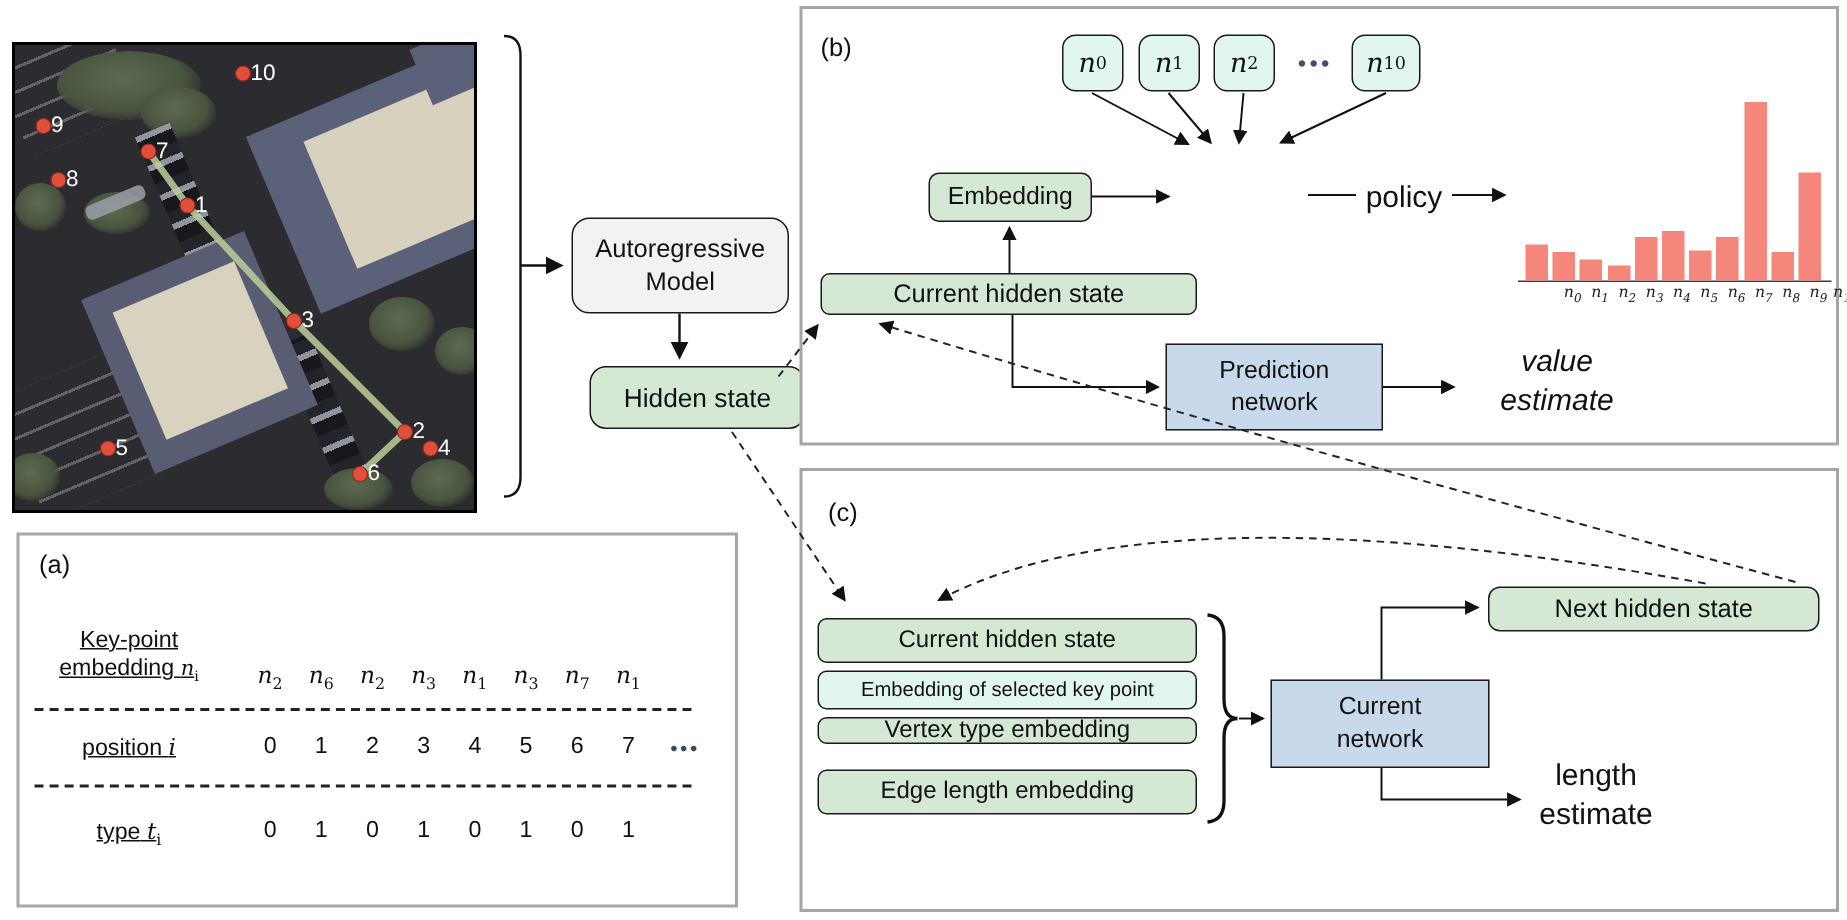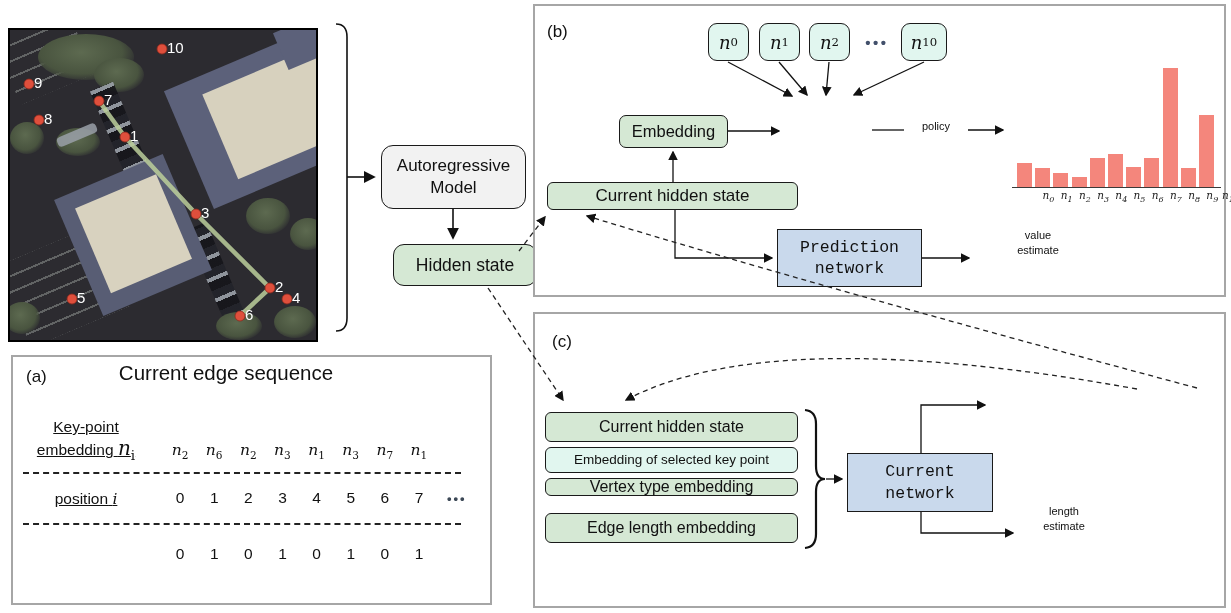--- a/index.html
+++ b/index.html
@@ -6,25 +6,25 @@
   #page{position:relative;width:1231px;height:613px;background:#fff;overflow:hidden;
         font-family:"Liberation Sans",sans-serif;color:#111;}
   .panel{position:absolute;border:2px solid #a6a6a6;background:#fff;box-sizing:border-box;}
   .plabel{position:absolute;font-size:17px;color:#111;}
   .box{position:absolute;box-sizing:border-box;border:1.5px solid #1a1a1a;
        display:flex;flex-direction:column;align-items:center;justify-content:center;
        text-align:center;line-height:1.28;}
   .green{background:#d5e8d4;border-radius:7px;}
   .rgreen{background:#d5e8d4;border-radius:11px;}
   .cyan{background:#e1f6ef;border-radius:7px;align-items:center;}
-  .blue{background:#c9d9ec;border-radius:0;font-family:Liberation Mono, monospace;}
+  .blue{background:#c9d9ec;border-radius:0;}
   .gray{background:#f2f2f2;border-radius:12px;}
   .whitebox{background:#ffffff;border-radius:0;}
   .t17{font-size:17px;text-align:center;} .t16{font-size:16.5px;} .t15{font-size:16px;} .t13{font-size:13.5px;}
-  .freetext{position:absolute;text-align:center;font-size:11px;line-height:1.32;}
+  .freetext{position:absolute;text-align:center;font-size:20px;line-height:1.32;}
   
   .chip{position:absolute;box-sizing:border-box;border:1.4px solid #1a1a1a;border-radius:9px;
         background:#e1f6ef;display:flex;align-items:center;justify-content:center;
         font-family:"DejaVu Serif",serif;font-size:18px;}
   .chip i{font-style:italic;}
   .chip sub{font-size:0.65em;}
   .bdots{position:absolute;display:flex;align-items:center;justify-content:center;
          color:#42506b;font-weight:bold;font-size:15px;letter-spacing:2.5px;}
   
   .math, .mcell i, [data-math] i{font-family:"DejaVu Serif",serif;font-style:italic;}
@@ -146,21 +146,21 @@
     <div>Embedding</div>
   </div>
   <div class="freetext" style="left:903px;top:119px;width:66px;">policy</div>
   <div class="box green t17" style="left:547px;top:182px;width:251px;height:28px;border-radius:6px;">
     <div>Current hidden state</div>
   </div>
   <div class="box blue t16" style="left:777px;top:229px;width:145px;height:58px;border-width:1.4px;">
     <div>Prediction</div>
     <div>network</div>
   </div>
-  <div class="freetext" style="left:988px;top:228px;width:100px;">
+  <div class="freetext" style="left:988px;top:228px;width:100px;font-style:italic;">
     <div>value</div>
     <div>estimate</div>
   </div>
   <div id="chart">
       <div class="bar" style="left: 5px; height: 24px; background: rgb(244, 134, 124);"></div>
       <div class="bar" style="left: 23.2px; height: 19px; background: rgb(244, 134, 124);"></div>
       <div class="bar" style="left: 41.4px; height: 14px; background: rgb(244, 134, 124);"></div>
       <div class="bar" style="left: 59.6px; height: 10px; background: rgb(244, 134, 124);"></div>
       <div class="bar" style="left: 77.8px; height: 29px; background: rgb(244, 134, 124);"></div>
       <div class="bar" style="left: 96px; height: 33px; background: rgb(244, 134, 124);"></div>
@@ -195,32 +195,34 @@
   <div class="box green t15" style="left:545px;top:478px;width:253px;height:18px;border-radius:6px;">
     <div>Vertex type embedding</div>
   </div>
   <div class="box green t15" style="left:545px;top:513px;width:253px;height:30px;border-radius:6px;">
     <div>Edge length embedding</div>
   </div>
   <div class="box blue t16" style="left:847px;top:453px;width:146px;height:59px;border-width:1.4px;">
     <div>Current</div>
     <div>network</div>
   </div>
+  <div class="box green t17" style="left:992px;top:391px;width:221px;height:30px;border-radius:8px;">
+    <div>Next hidden state</div>
+  </div>
   <div class="freetext" style="left:1019px;top:504px;width:90px;">
     <div>length</div>
     <div>estimate</div>
   </div>
 
   <div class="panel" style="left:11px;top:355px;width:481px;height:250px;"></div>
   <div class="plabel" style="left:26px;top:367px;">(a)</div>
-  <div style="position:absolute;left:66px;top:361px;width:320px;text-align:center;font-size:20.5px;">Current edge sequence</div>
 
   <div class="hd" style="top:417px;">
     <div>Key-point</div>
-    <div><span>embedding</span>&nbsp;<span data-math="panel_a.row1.math" style="font-size:20px;"><i>n</i><sub>i</sub></span></div>
+    <div><span>embedding</span>&nbsp;<span data-math="panel_a.row1.math" style="font-size:14px;"><i>n</i><sub>i</sub></span></div>
   </div>
   <div id="arow1" class="arow" style="top:441px;">
       <div class="cell mcell"><i>n</i><sub>2</sub></div>
       <div class="cell mcell"><i>n</i><sub>6</sub></div>
       <div class="cell mcell"><i>n</i><sub>2</sub></div>
       <div class="cell mcell"><i>n</i><sub>3</sub></div>
       <div class="cell mcell"><i>n</i><sub>1</sub></div>
       <div class="cell mcell"><i>n</i><sub>3</sub></div>
       <div class="cell mcell"><i>n</i><sub>7</sub></div>
       <div class="cell mcell"><i>n</i><sub>1</sub></div>
@@ -234,20 +236,21 @@
       <div class="cell ncell">2</div>
       <div class="cell ncell">3</div>
       <div class="cell ncell">4</div>
       <div class="cell ncell">5</div>
       <div class="cell ncell">6</div>
       <div class="cell ncell">7</div>
     </div>
   <div class="ell" style="left:447px;top:491px;">•••</div>
   <div class="sep" style="top:523px;"></div>
 
+  <div class="hd" style="top:545px;"><span>type</span>&nbsp;<span data-math="panel_a.row3.math"><i>t</i><sub>i</sub></span></div>
   <div id="arow3" class="arow" style="top:545px;">
       <div class="cell ncell">0</div>
       <div class="cell ncell">1</div>
       <div class="cell ncell">0</div>
       <div class="cell ncell">1</div>
       <div class="cell ncell">0</div>
       <div class="cell ncell">1</div>
       <div class="cell ncell">0</div>
       <div class="cell ncell">1</div>
     </div>

